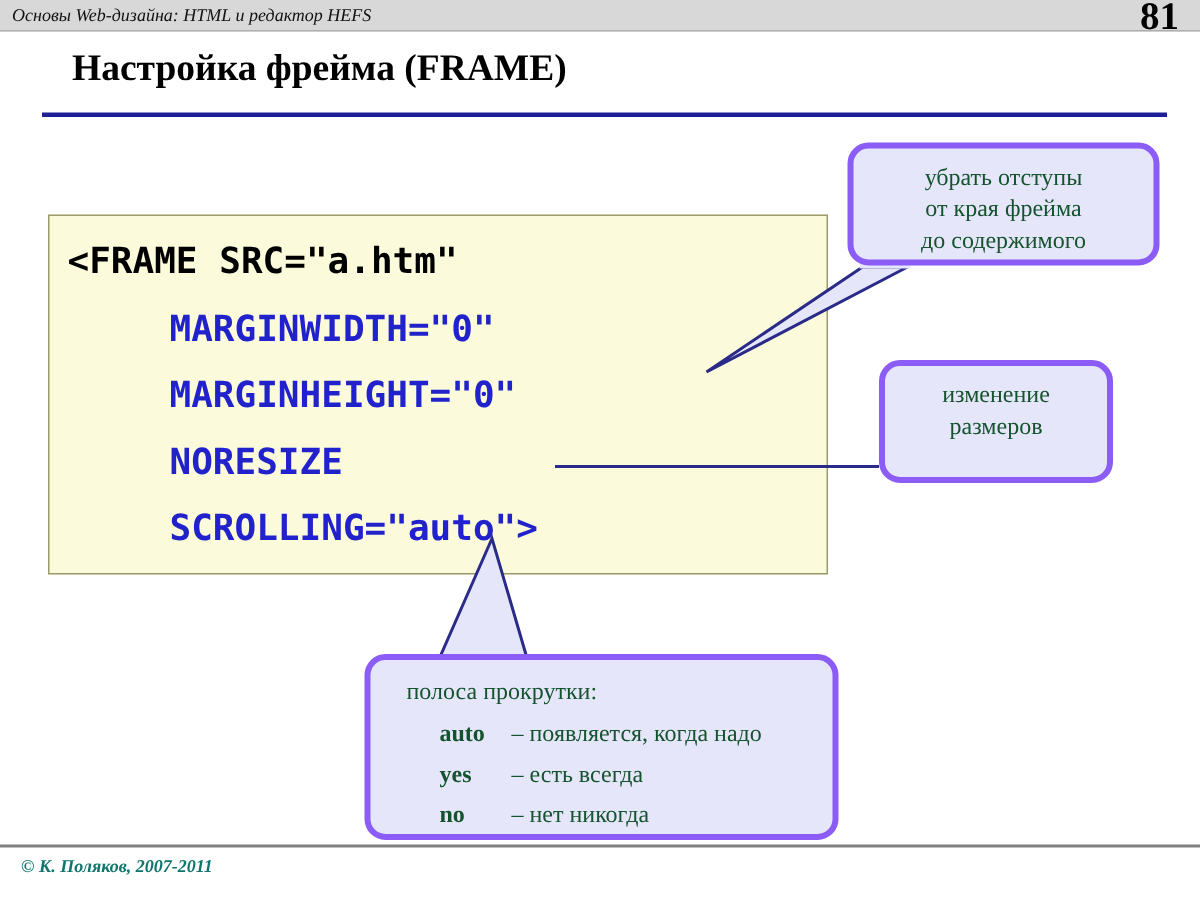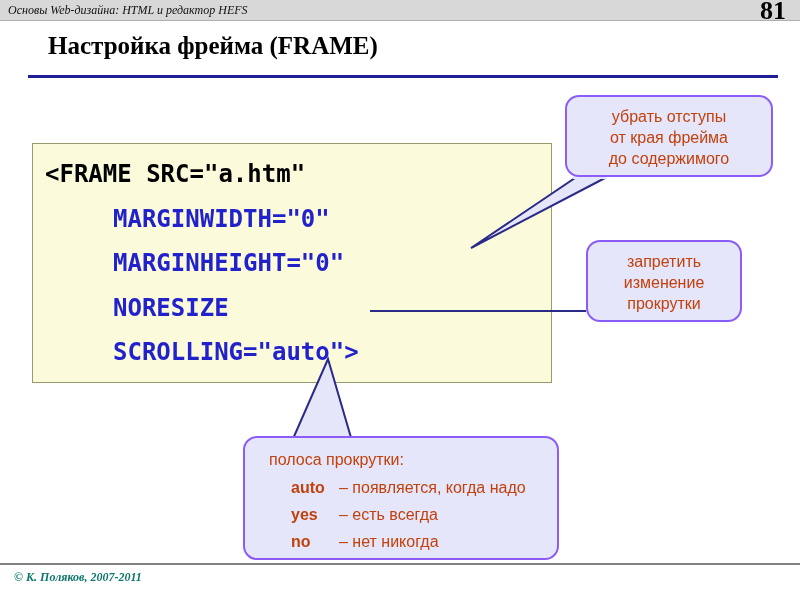--- a/index.html
+++ b/index.html
@@ -89,26 +89,26 @@
   .cl1 { left: 12px; top: 16px; }
   .cl2 { left: 80px; top: 61px; }
   .cl3 { left: 80px; top: 105px; }
   .cl4 { left: 80px; top: 150px; }
   .cl5 { left: 80px; top: 194px; }
 
   
   .bubble {
     position: absolute;
     background: #e6e6fa;
-    border: 2px solid #8b5cf6;
+    border: 4px solid #8b5cf6;
     border-radius: 14px;
     box-sizing: border-box;
     text-align: center;
-    color: #c2410c;
-    font-family: Liberation Sans, sans-serif;
+    color: #14532d;
+    font-family: Liberation Serif, serif;
   }
   .bubble .line {
     white-space: nowrap;
   }
 
   #bubble-margins {
     left: 565px;
     top: 95px;
     width: 208px;
     height: 82px;
@@ -211,23 +211,22 @@
   <line x1="118" y1="6" x2="152" y2="6" stroke="#e6e6fa" stroke-width="6"></line>
 </svg>
 <div class="bubble" id="bubble-margins">
   <div class="line">убрать отступы</div>
   <div class="line">от края фрейма</div>
   <div class="line">до содержимого</div>
 </div>
 
 <div class="leader" style="left:370px; top:310px; width:216px;"></div>
 <div class="bubble" id="bubble-noresize">
-  <div class="line">запретить</div>
   <div class="line">изменение</div>
-  <div class="line">прокрутки</div>
+  <div class="line">размеров</div>
 </div>
 
 <svg class="tail" style="left:280px; top:355px; width:130px; height:95px;" viewBox="0 0 130 95">
   <polygon points="48,4 12,86 72,86" fill="#e6e6fa" stroke="#2a2a88" stroke-width="2"></polygon>
   <line x1="10" y1="88" x2="74" y2="88" stroke="#e6e6fa" stroke-width="7"></line>
 </svg>
 <div class="bubble" id="bubble-scrolling">
   <div class="sc-title">полоса прокрутки:</div>
   <div class="sc-row r2">
     <span class="kw">yes</span><span>– есть всегда</span>

